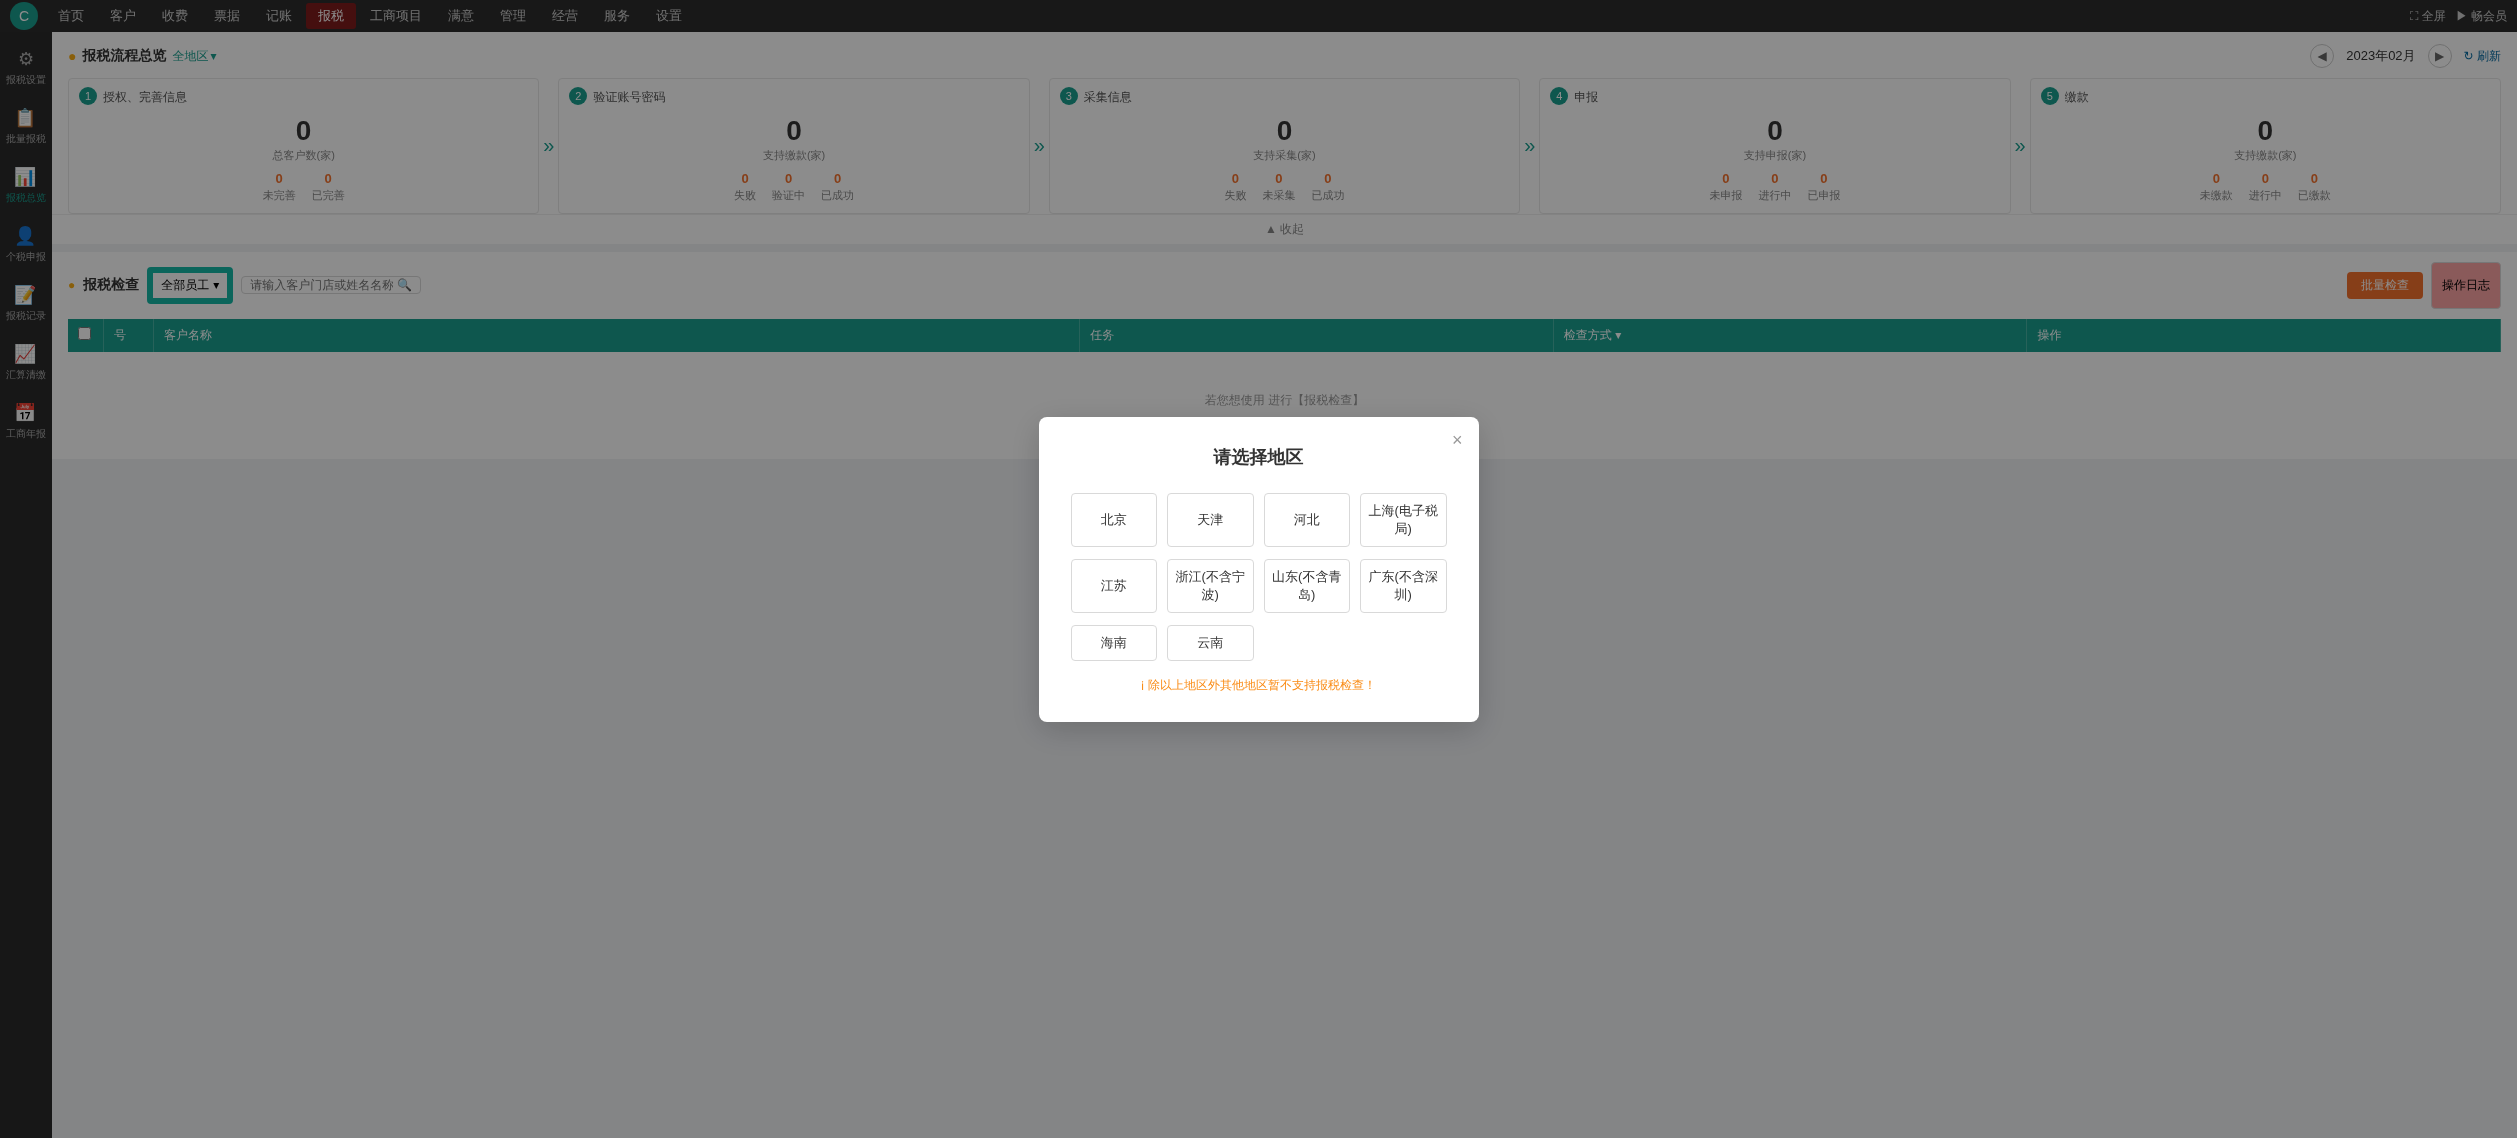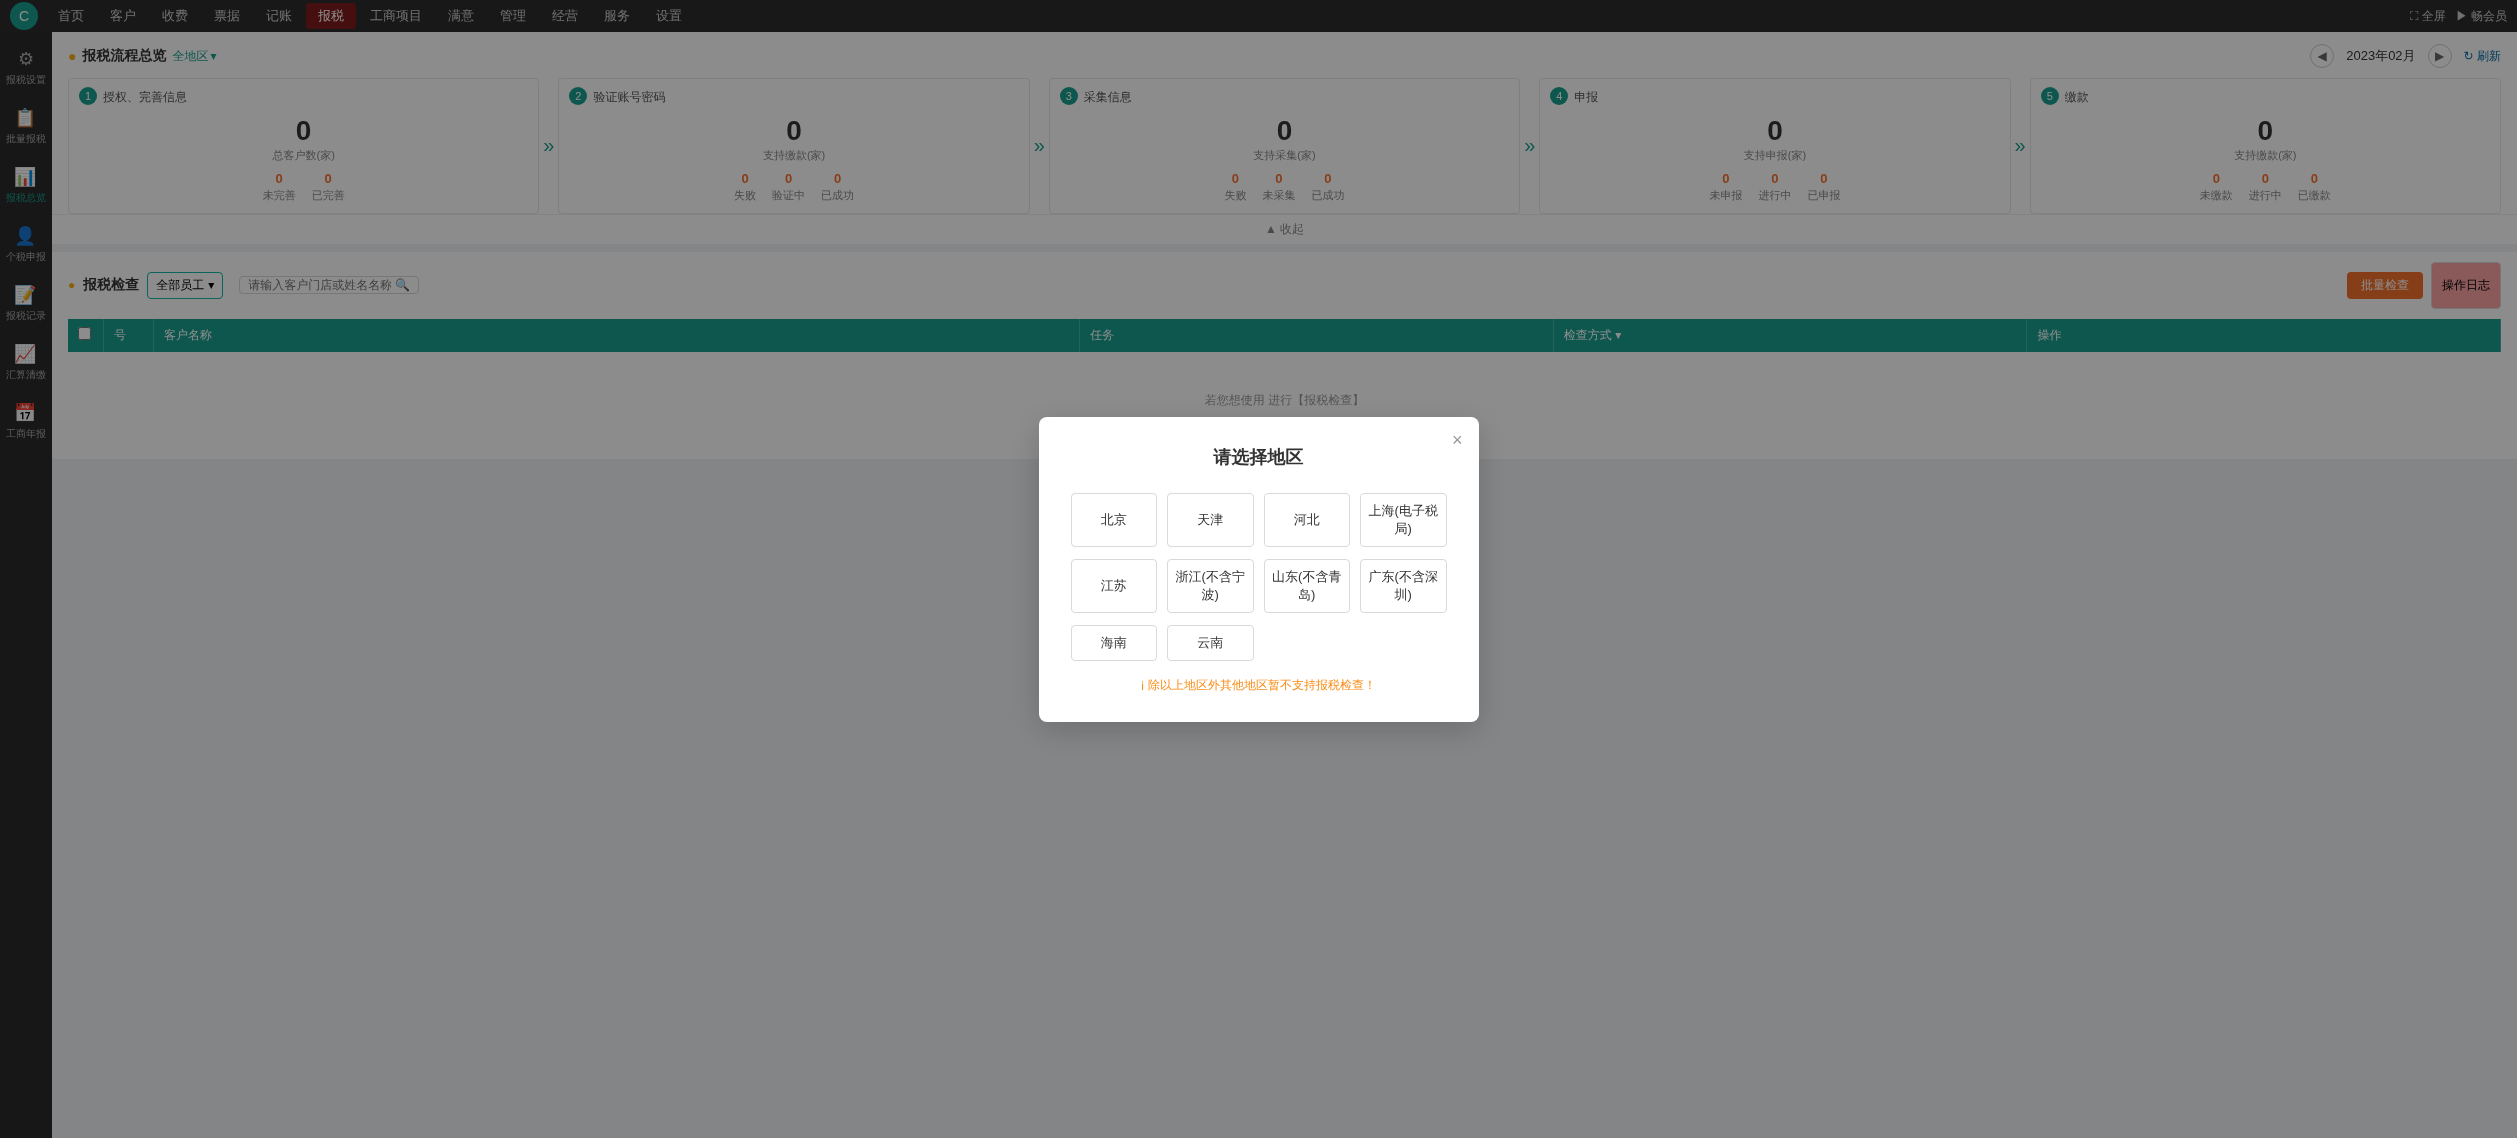--- a/index.html
+++ b/index.html
@@ -197,35 +197,35 @@
       display: flex;
       align-items: center;
       gap: 8px;
       margin-bottom: 10px;
     }
     .check-title { font-size: 14px; font-weight: 600; color: #333; }
     .filter-group {
       display: flex; align-items: center; gap: 8px;
     }
     .filter-select {
-      border: 1px solid #14b8a6;
+      border: 6px solid #14b8a6;
       border-radius: 4px;
       padding: 4px 8px;
       font-size: 12px;
       display: flex; align-items: center; gap: 4px;
       cursor: pointer;
       background: white;
     }
     .search-input {
       border: 1px solid #d9d9d9;
       border-radius: 4px;
       padding: 1px 8px;
       font-size: 12px;
       width: 180px;
-      display: flex; align-items: center; gap: 4px; margin-left: 8px;
+      display: flex; align-items: center; gap: 4px;
     }
     .check-btn {
       background: #f5722d;
       color: white;
       border: none;
       border-radius: 4px;
       padding: 5px 14px;
       font-size: 12px;
       cursor: pointer;
       margin-left: auto;

